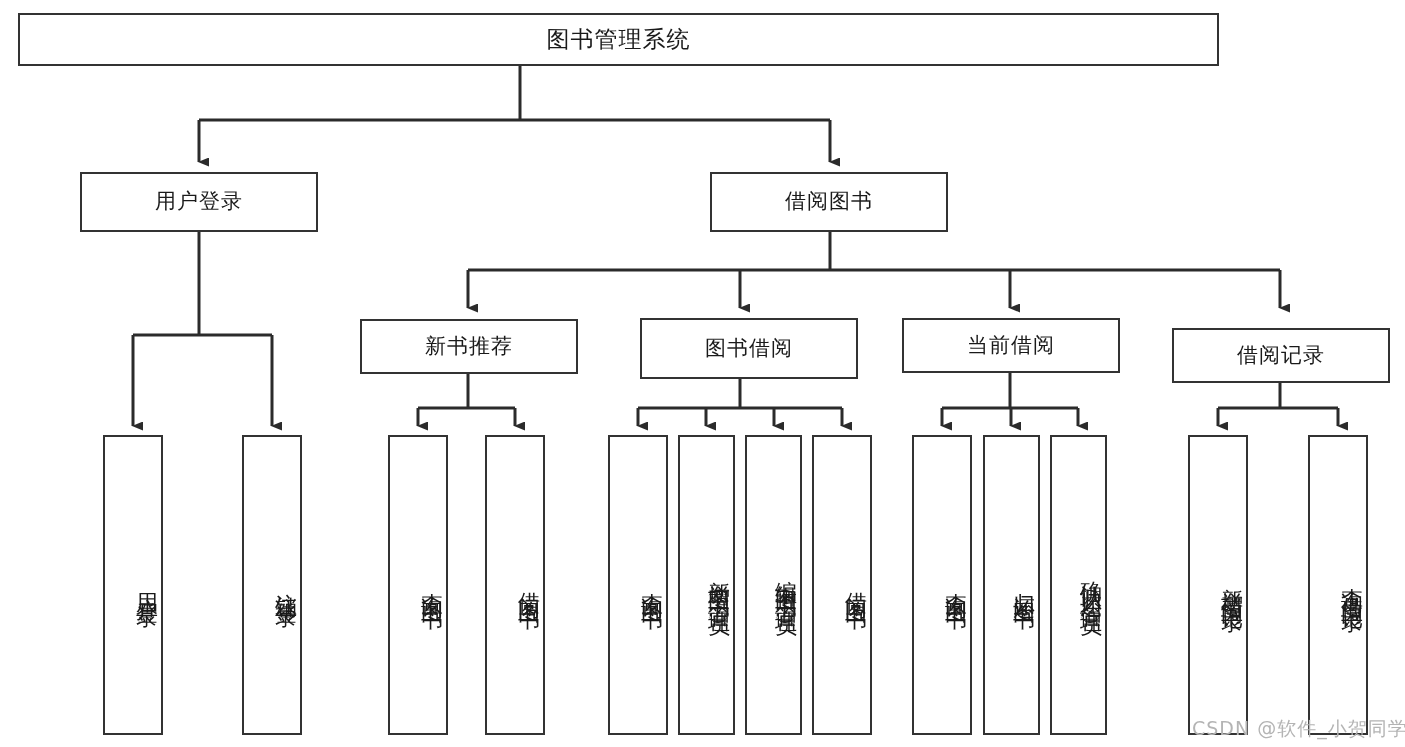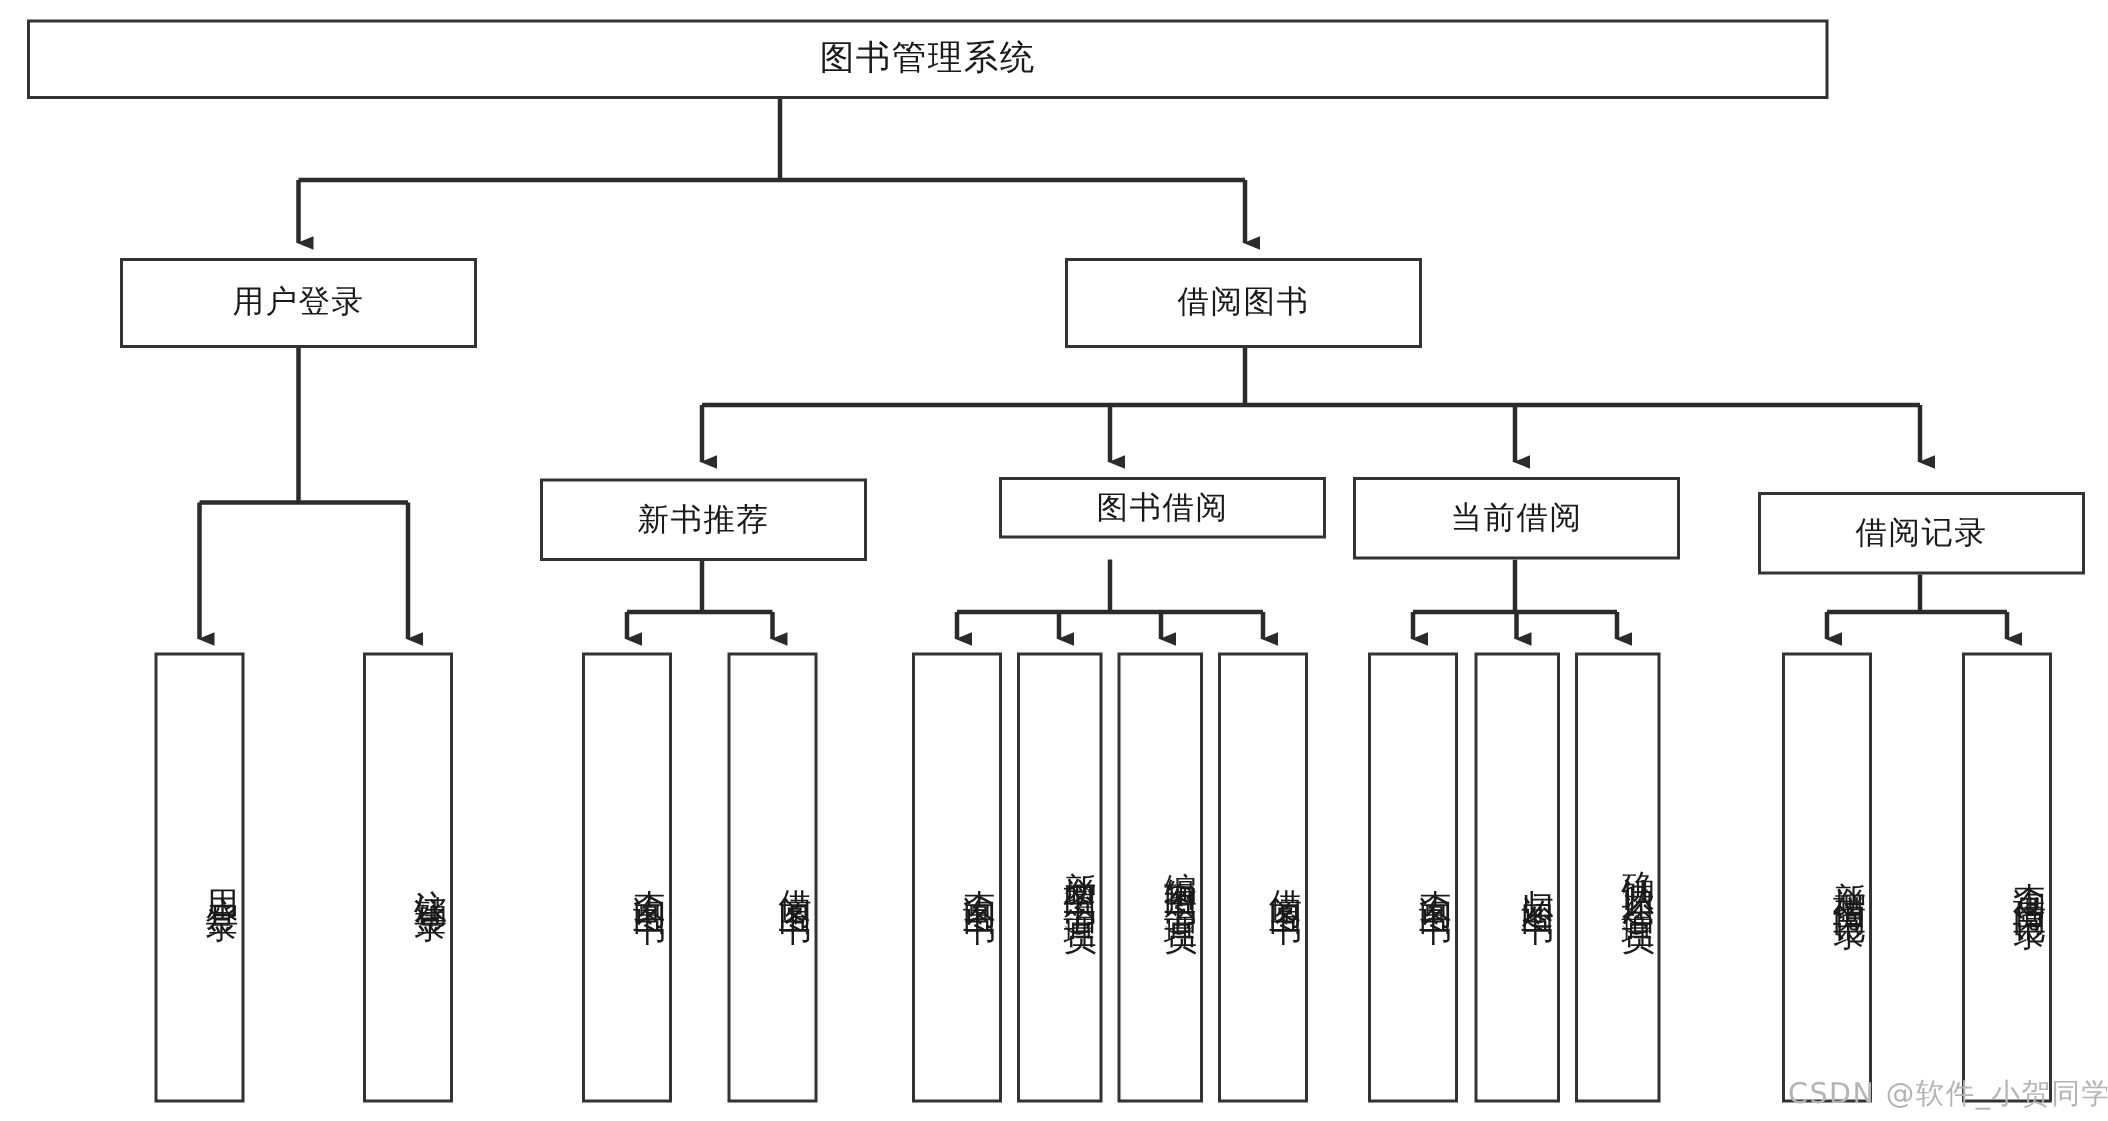--- a/index.html
+++ b/index.html
@@ -136,21 +136,21 @@
   </div>
 
   <div class="node horiz" style="left:710px; top:172px; width:238px; height:60px;">
     <span>借阅图书</span>
   </div>
 
   <div class="node horiz" style="left:360px; top:319px; width:218px; height:55px;">
     <span>新书推荐</span>
   </div>
 
-  <div class="node horiz" style="left:666px; top:318px; width:218px; height:41px;">
+  <div class="node horiz" style="left:640px; top:318px; width:218px; height:61px;">
     <span>图书借阅</span>
   </div>
 
   <div class="node horiz" style="left:902px; top:318px; width:218px; height:55px;text-align:center;">
     <span>当前借阅</span>
   </div>
 
   <div class="node horiz" style="left:1172px; top:328px; width:218px; height:55px;">
     <span>借阅记录</span>
   </div>

